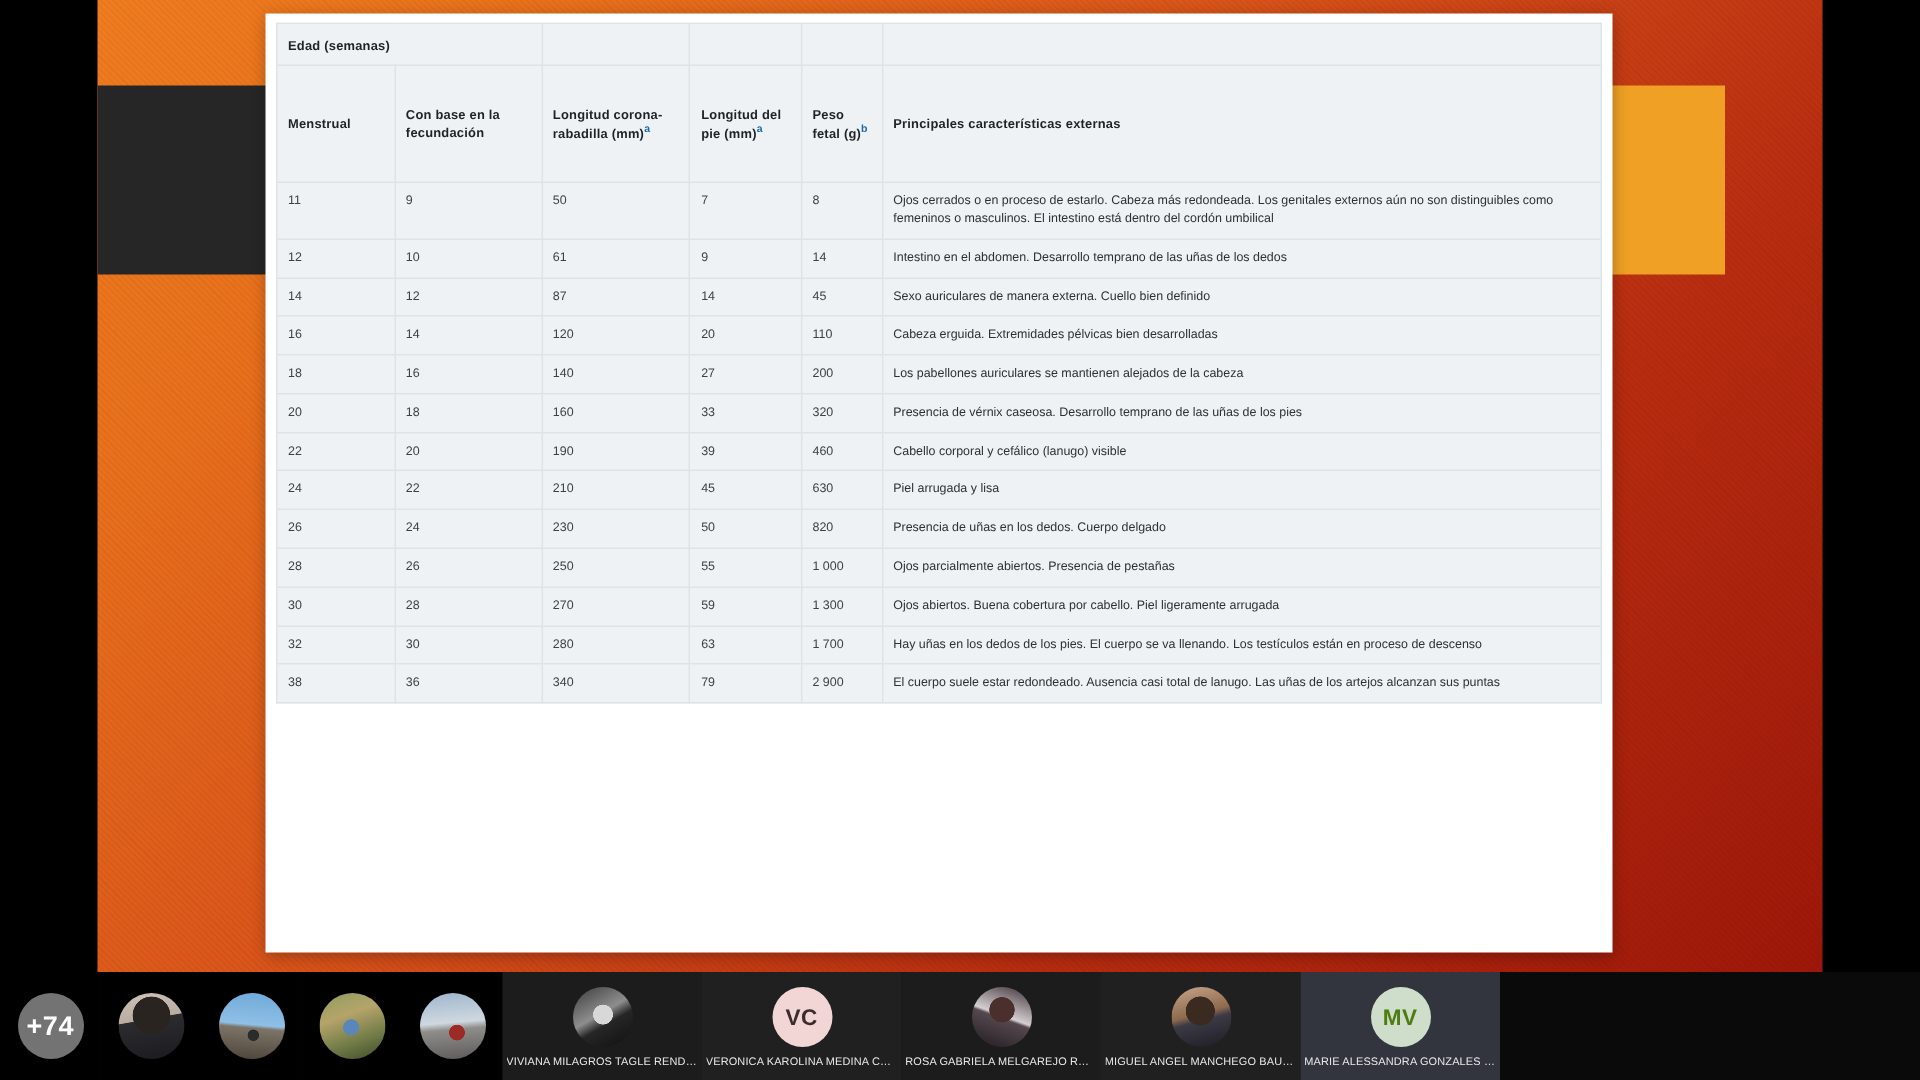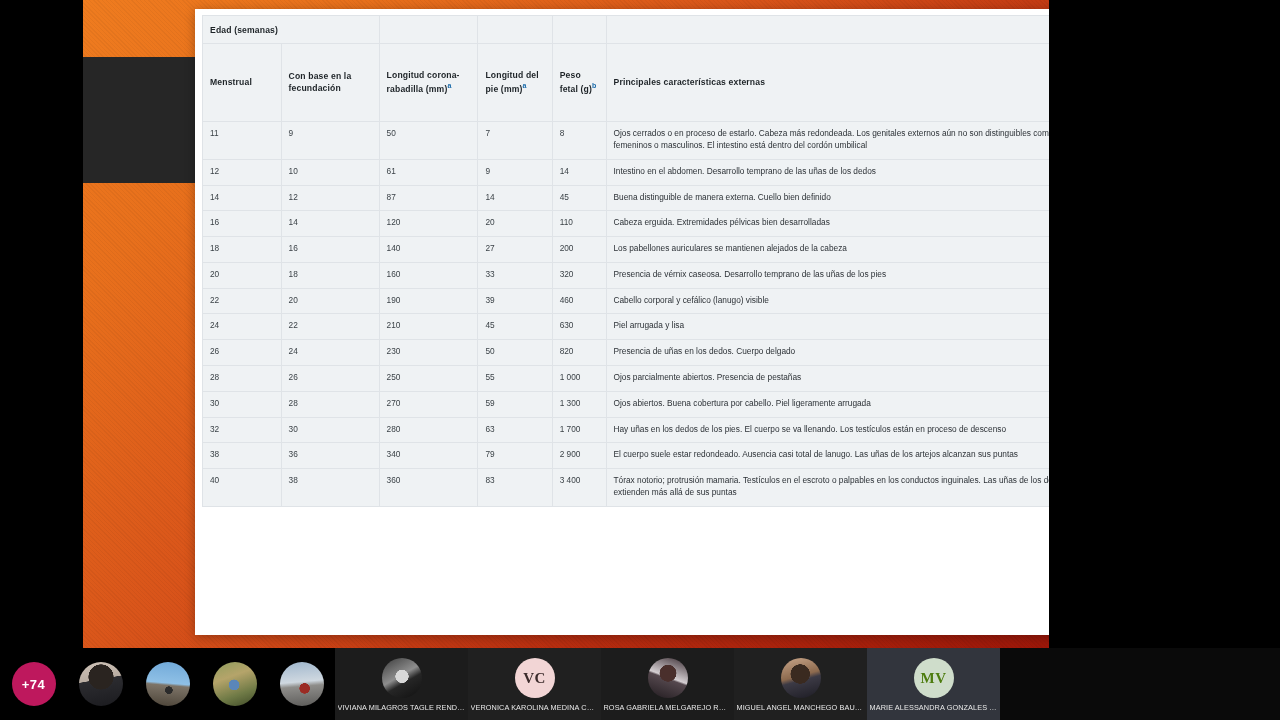--- a/index.html
+++ b/index.html
@@ -6,21 +6,21 @@
   html, body {
     width: 1280px; height: 720px; overflow: hidden;
     background: #000;
     font-family: "Liberation Sans", sans-serif;
   }
 
   #app { position: relative; width: 1280px; height: 720px; background: #000; }
 
   
   #stage {
-    position: absolute; left: 83px; top: 0; width: 966px; height: 648px;
+    position: absolute; left: 65px; top: 0; width: 1150px; height: 648px;
     background: linear-gradient(135deg,
         #ef7c1f 0%,
         #e8701c 18%,
         #d9541a 42%,
         #b82d10 70%,
         #9d1709 100%);
     overflow: hidden;
   }
   
   #stage .weave {
@@ -99,27 +99,27 @@
   .tile.named   { width: 133px; background: #1c1c1c; }
   .tile.named.alt { background: #202020; }
   .tile.named.active { background: #32353d; }
 
   .av {
     width: 44px; height: 44px; border-radius: 50%;
     display: flex; align-items: center; justify-content: center;
     font-size: 15px; font-weight: bold; letter-spacing: .4px;
     overflow: hidden; flex: none;
   }
-  .tile.named .av { width: 40px; height: 40px; margin-top: 2px; font-family: Liberation Serif, serif; }
+  .tile.named .av { width: 40px; height: 40px; margin-top: 2px; }
   .nm {
     font-size: 7.3px; color: #e8e8e8; margin-top: 5px;
     width: 128px; text-align: center; white-space: nowrap;
     overflow: hidden; text-overflow: ellipsis; letter-spacing: .1px;
   }
-  .count { background: #be185d; color: #fff; font-size: 13px; }
+  .count { background: #737373; color: #fff; font-size: 18px; }
 
   
   .ph1 { background:
       radial-gradient(circle at 50% 34%, #2a2420 0 34%, rgba(0,0,0,0) 35%),
       linear-gradient(170deg,#cfc3b8 0%,#b9ada2 40%,#2c2c30 41%,#1b1b1f 100%); }
   .ph2 { background:
       radial-gradient(circle at 52% 64%, #2b2b2b 0 10%, rgba(0,0,0,0) 11%),
       linear-gradient(185deg,#6fa8d8 0%,#8fc0e6 48%,#7d7468 53%,#4c4438 100%); }
   .ph3 { background:
       radial-gradient(circle at 48% 52%, #5a86b9 0 16%, rgba(0,0,0,0) 17%),
@@ -191,21 +191,21 @@
                 <td class="num">9</td>
                 <td class="num">14</td>
                 <td class="desc">Intestino en el abdomen. Desarrollo temprano de las uñas de los dedos</td>
               </tr>
               <tr>
                 <td class="num">14</td>
                 <td class="num">12</td>
                 <td class="num">87</td>
                 <td class="num">14</td>
                 <td class="num">45</td>
-                <td class="desc">Buena distinguible de manera externa. Cuello bien definido</td>
+                <td class="desc">Sexo auriculares de manera externa. Cuello bien definido</td>
               </tr>
               <tr>
                 <td class="num">16</td>
                 <td class="num">14</td>
                 <td class="num">120</td>
                 <td class="num">20</td>
                 <td class="num">110</td>
                 <td class="desc">Cabeza erguida. Extremidades pélvicas bien desarrolladas</td>
               </tr>
               <tr>
@@ -273,28 +273,20 @@
                 <td class="desc">Hay uñas en los dedos de los pies. El cuerpo se va llenando. Los testículos están en proceso de descenso</td>
               </tr>
               <tr>
                 <td class="num">38</td>
                 <td class="num">36</td>
                 <td class="num">340</td>
                 <td class="num">79</td>
                 <td class="num">2 900</td>
                 <td class="desc">El cuerpo suele estar redondeado. Ausencia casi total de lanugo. Las uñas de los artejos alcanzan sus puntas</td>
               </tr>
-              <tr>
-                <td class="num">40</td>
-                <td class="num">38</td>
-                <td class="num">360</td>
-                <td class="num">83</td>
-                <td class="num">3 400</td>
-                <td class="desc">Tórax notorio; protrusión mamaria. Testículos en el escroto o palpables en los conductos inguinales. Las uñas de los dedos se extienden más allá de sus puntas</td>
-              </tr>
             </tbody>
         </table>
       </div>
     </div>
   </div>
 
   <div id="filmstrip">
       <div class="tile compact">
         <div class="av count">+74</div>
       </div>

